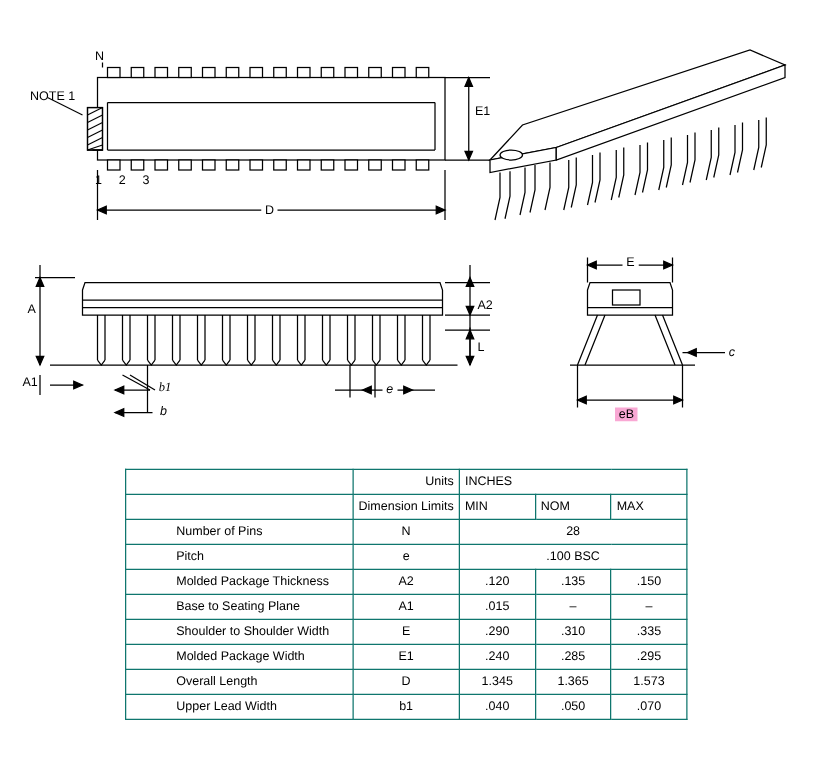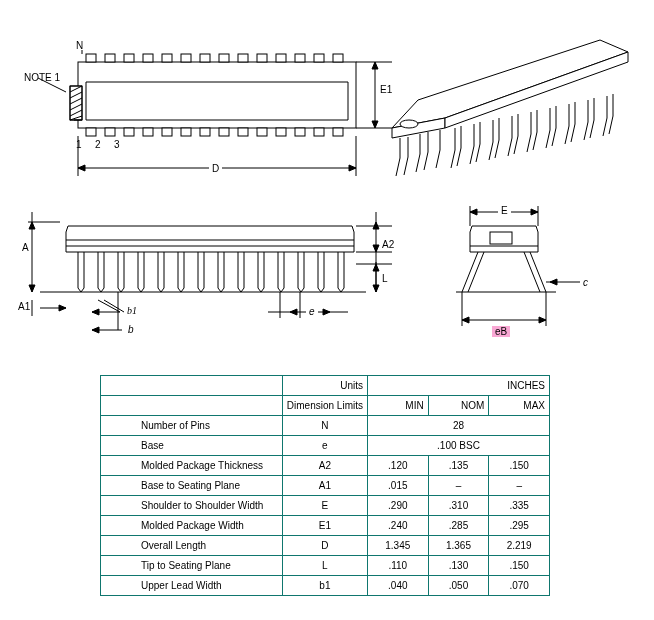--- a/index.html
+++ b/index.html
@@ -15,21 +15,21 @@
   .lbl.it{font-style:italic;}
 
   
   #dim-table{position:absolute;left:100px;top:375px;width:450px;
      border-collapse:collapse;font-size:10px;}
   #dim-table td,#dim-table th{
      border:1px solid #0f766e;padding:2px 4px;height:15px;font-weight:normal;}
   #dim-table .desc{text-align:left;width:200px;padding-left:40px;}
   #dim-table .sym{text-align:center;width:40px;}
   #dim-table .num{text-align:center;width:70px;}
-  #dim-table .hdr{text-align:right;}
+  #dim-table .hdr{text-align:left;}
   #dim-table .rightlbl{text-align:right;}
   .span3{text-align:center;margin-top:48px;}
 
   
   svg{position:absolute;left:0;top:0;overflow:visible;}
   .pg{position:absolute;left:20px;top:612px;font-size:9px;color:#444;}
 </style>
 </head>
 <body>
 
@@ -274,21 +274,21 @@
         <td class="num hdr">MIN</td>
         <td class="num hdr">NOM</td>
         <td class="num hdr">MAX</td>
       </tr>
     <tr>
           <td class="desc">Number of Pins</td>
           <td class="sym">N</td>
           <td class="num span3" colspan="3">28</td>
         </tr>
         <tr>
-          <td class="desc">Base</td>
+          <td class="desc">Pitch</td>
           <td class="sym">e</td>
           <td class="num span3" colspan="3">.100 BSC</td>
         </tr>
         <tr>
           <td class="desc">Molded Package Thickness</td>
           <td class="sym">A2</td>
           <td class="num">.120</td>
           <td class="num">.135</td>
           <td class="num">.150</td>
         </tr>
@@ -311,28 +311,21 @@
           <td class="sym">E1</td>
           <td class="num">.240</td>
           <td class="num">.285</td>
           <td class="num">.295</td>
         </tr>
         <tr>
           <td class="desc">Overall Length</td>
           <td class="sym">D</td>
           <td class="num">1.345</td>
           <td class="num">1.365</td>
-          <td class="num">2.219</td>
-        </tr>
-        <tr>
-          <td class="desc">Tip to Seating Plane</td>
-          <td class="sym">L</td>
-          <td class="num">.110</td>
-          <td class="num">.130</td>
-          <td class="num">.150</td>
+          <td class="num">1.573</td>
         </tr>
         <tr>
           <td class="desc">Upper Lead Width</td>
           <td class="sym">b1</td>
           <td class="num">.040</td>
           <td class="num">.050</td>
           <td class="num">.070</td>
         </tr>
       </tbody>
   </table>

